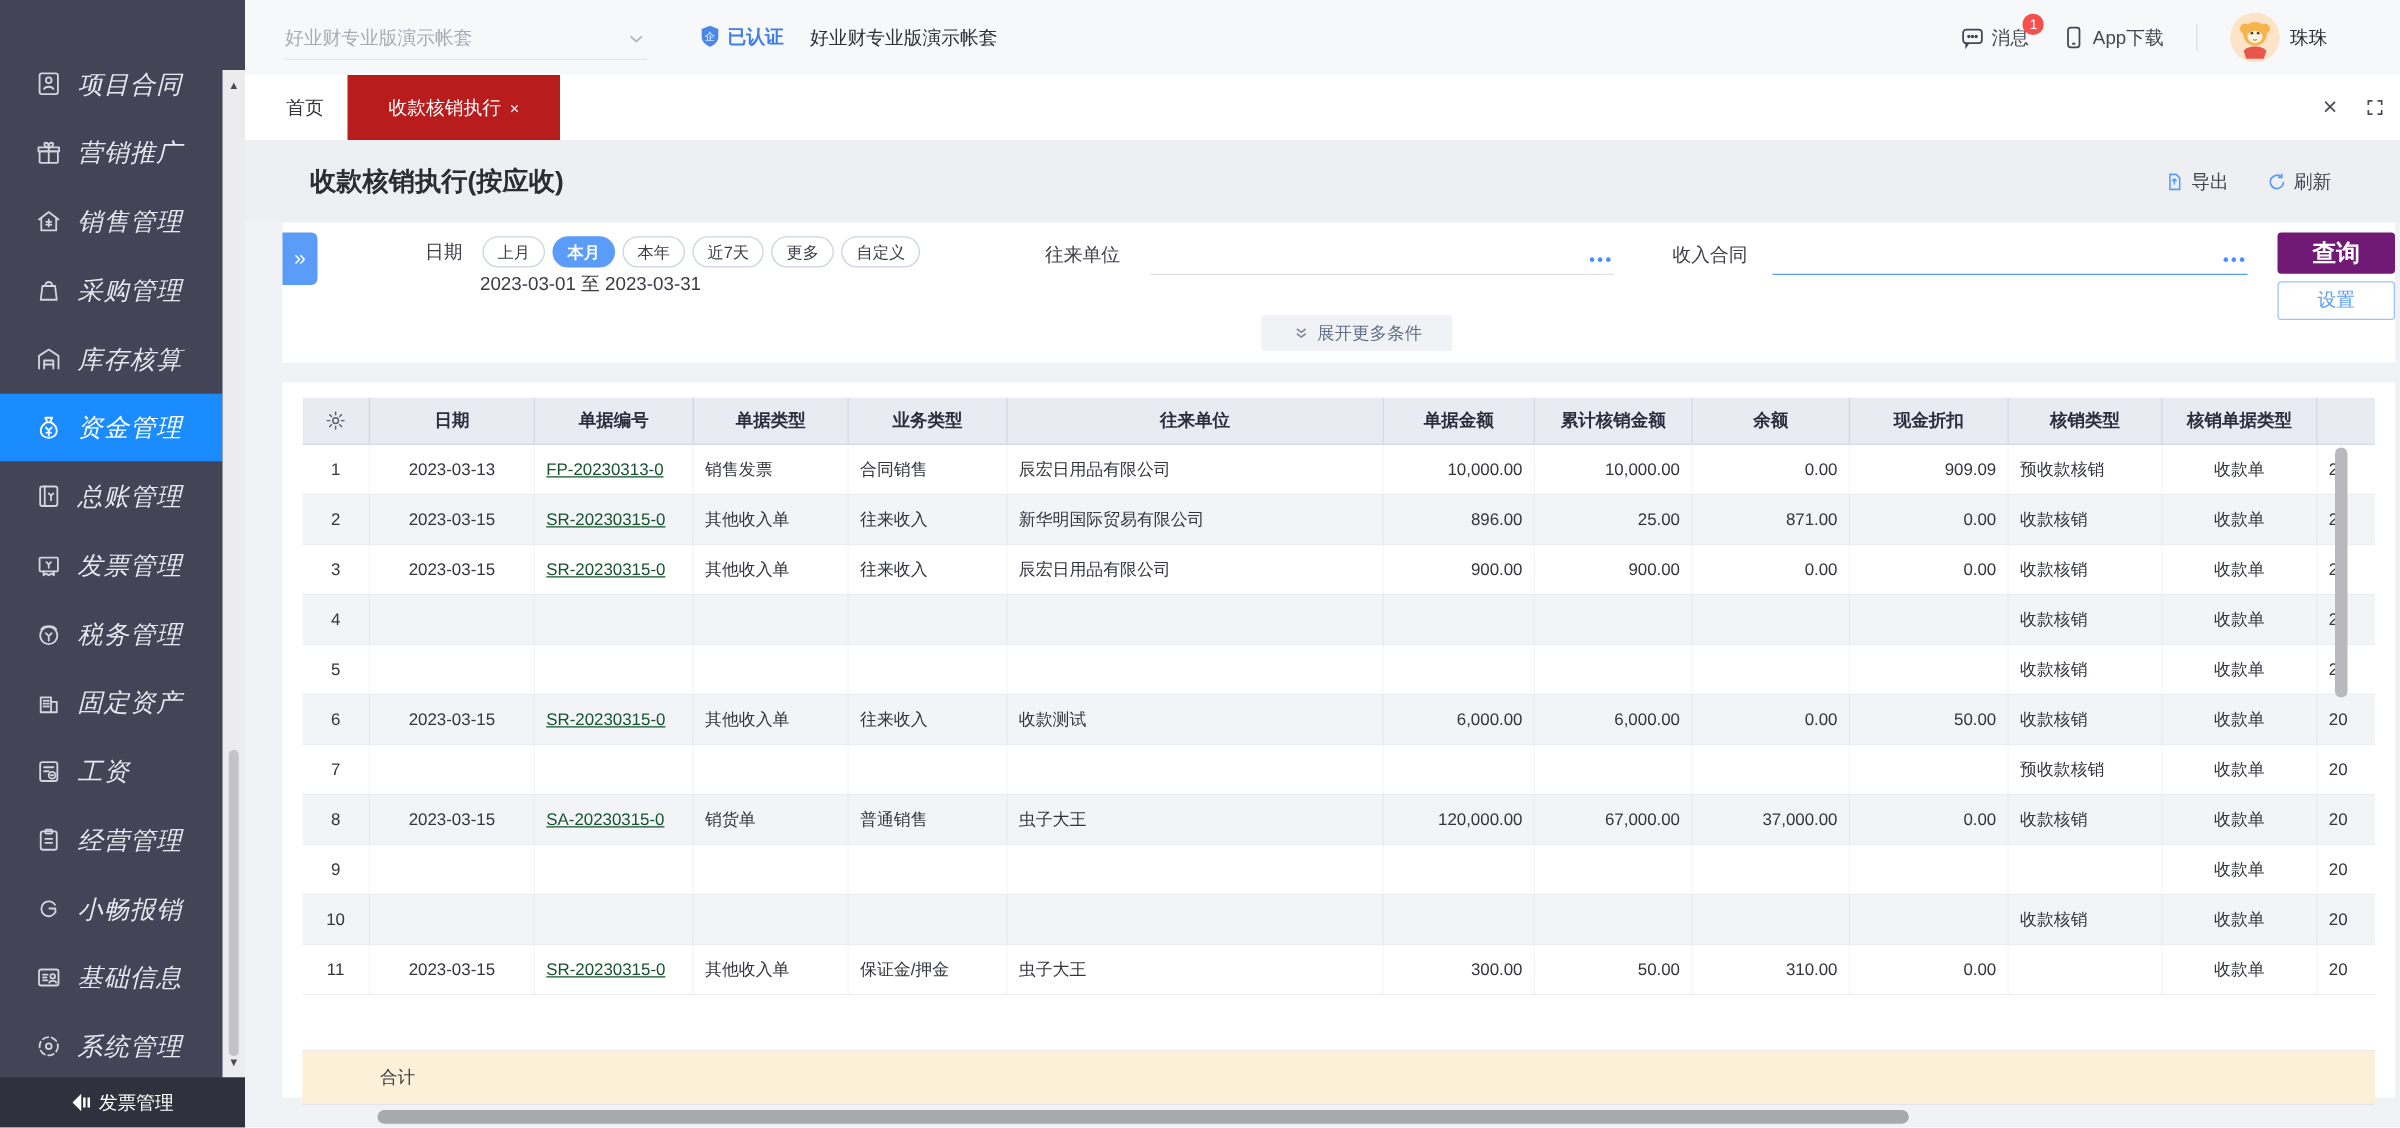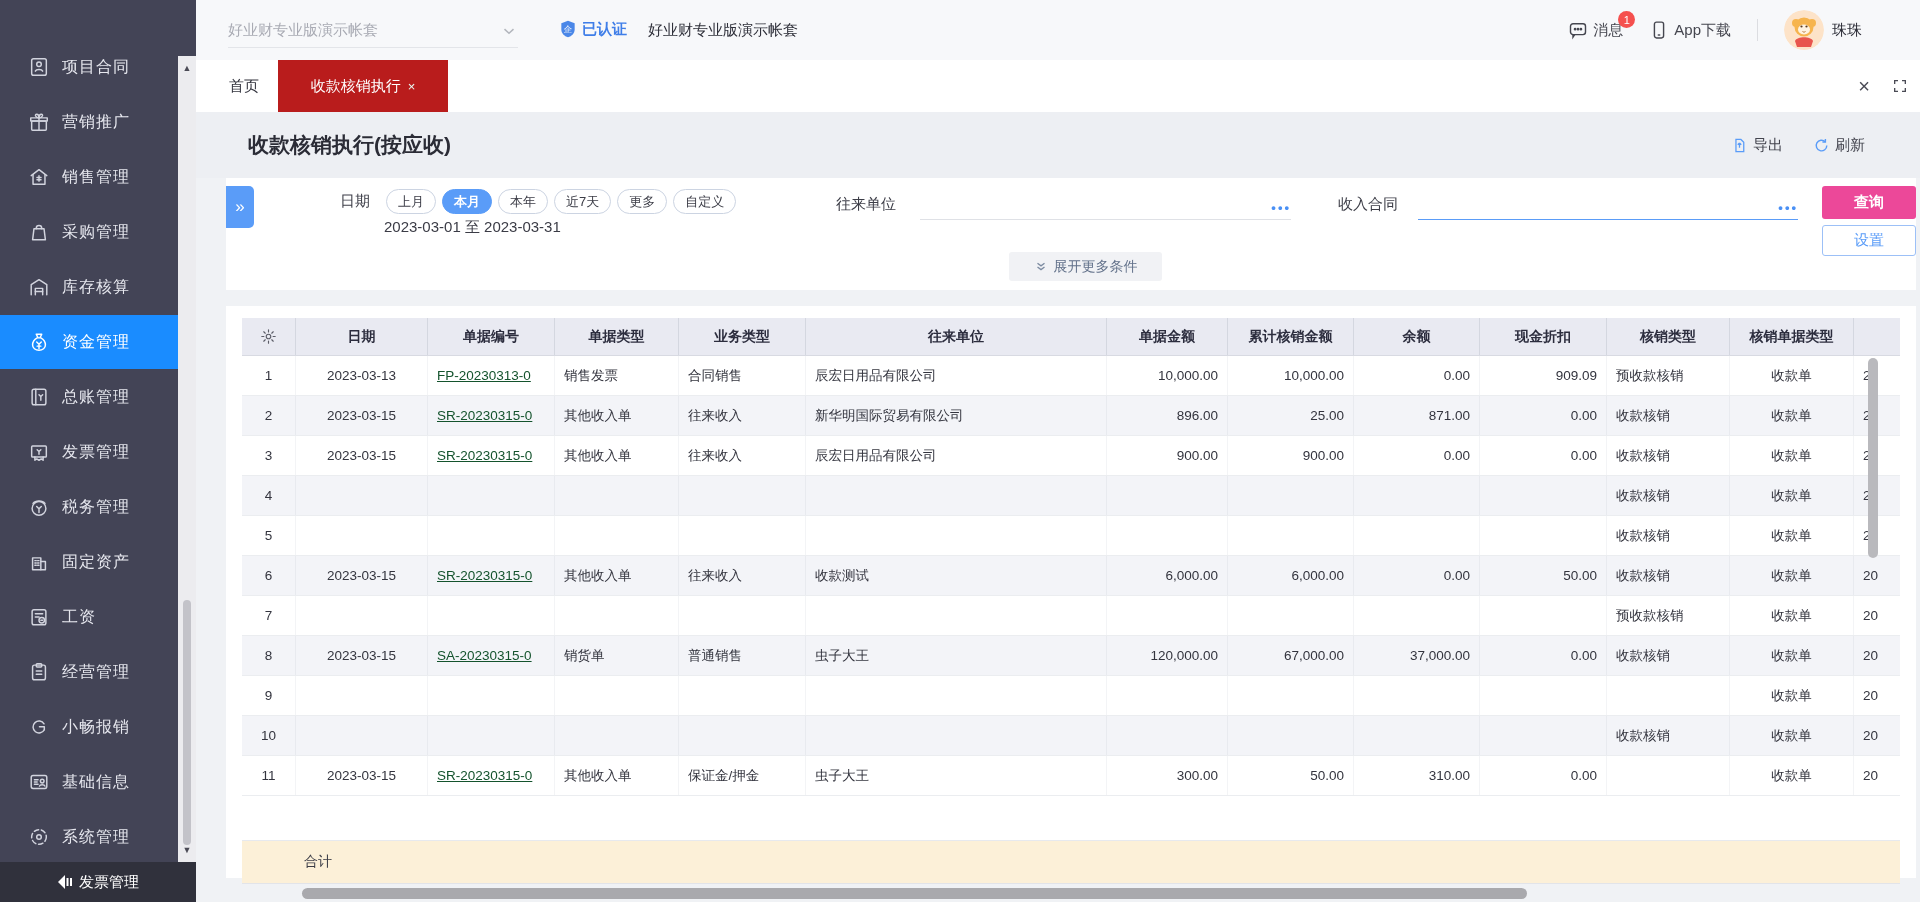--- a/index.html
+++ b/index.html
@@ -12,21 +12,21 @@
   }
   
   .sidebar { position:absolute; left:0; top:0; width:196px; height:902px; background:#434456; }
   .logo-block { position:absolute; left:0; top:0; width:196px; height:56px; background:#3a3b49; z-index:5; padding:6px 0 0 14px; }
   .logo-row { display:flex; align-items:center; gap:8px; }
   .logo-title { color:#fff; font-size:16px; font-weight:bold; letter-spacing:1px; }
   .logo-sub { color:#fff; font-size:12px; font-weight:bold; margin-top:1px; }
   .menu { position:absolute; left:0; top:56px; width:178px; height:806px; overflow:hidden; }
   .menu-item { position:absolute; left:0; width:178px; height:40px; display:flex; align-items:center; cursor:pointer; }
   .menu-item .mi-icon { position:absolute; left:28px; width:22px; height:22px; color:#d2d4de; }
-  .menu-item .mi-label { position:absolute; left:62px; font-size:16px; color:#e6e7ee; letter-spacing:1px; }
+  .menu-item .mi-label { position:absolute; left:62px; font-size:20px; color:#e6e7ee; letter-spacing:1px;font-style:italic; }
   .menu-item.active { left:0; width:178px; background:#1a8cff; height:54px; }
   .menu-item.active .mi-icon { color:#fff; }
   .menu-item.active .mi-label { color:#fff; }
   .mi-icon svg, .icon-svg svg { width:100%; height:100%; display:block; }
   .side-scroll { position:absolute; left:178px; top:56px; width:18px; height:806px; background:#ececef; }
   .side-arrow { position:absolute; left:0; width:18px; height:16px; display:flex; align-items:center; justify-content:center; font-size:9px; color:#4a4a55; cursor:pointer; }
   .side-arrow.up { top:4px; }
   .side-arrow.down { bottom:4px; }
   .side-thumb { position:absolute; left:5px; top:544px; width:8px; height:245px; background:#c3c3c9; border-radius:4px; cursor:pointer; }
   .unpin-bar { position:absolute; left:0; bottom:0; width:196px; height:40px; background:#30313c; color:#fff; display:flex; align-items:center; justify-content:center; gap:6px; font-size:15px; cursor:pointer; z-index:6; }
@@ -79,21 +79,21 @@
   .field .f-label { font-size:15px; color:#3c3d47; padding-bottom:6px; }
   .field .f-input { border:none; border-bottom:1px solid #dfe1e6; height:30px; display:flex; align-items:flex-end; justify-content:flex-end; padding-bottom:5px; }
   .field.focused .f-input { border-bottom:1px solid #5a9cf8; }
   .field .dots { color:#4a90f5; font-size:13px; font-weight:bold; letter-spacing:2px; cursor:pointer; line-height:1; }
   .field-partner { left:610px; width:455px; }
   .field-partner .f-label { width:84px; }
   .field-partner .f-input { width:371px; }
   .field-contract { left:1112px; width:460px; }
   .field-contract .f-label { width:80px; }
   .field-contract .f-input { width:380px; }
-  .btn-query { position:absolute; left:1596px; top:8px; width:94px; height:33px; background:#ec4899; color:#fff; font-size:15px; border:none; border-radius:3px; cursor:pointer; font-weight:bold; }
+  .btn-query { position:absolute; left:1596px; top:8px; width:94px; height:33px; background:#701a75; color:#fff; font-size:19px; border:none; border-radius:3px; cursor:pointer; font-weight:bold; }
   .btn-settings { position:absolute; left:1596px; top:47px; width:94px; height:31px; background:#fff; color:#5a9cf8; font-size:15px; border:1px solid #9cc0f7; border-radius:3px; cursor:pointer; }
   .expand-more { position:absolute; left:783px; top:74px; width:153px; height:29px; background:#f1f2f5; border:none; border-radius:3px; color:#62718a; font-size:14px; display:flex; align-items:center; justify-content:center; gap:6px; cursor:pointer; }
   .expand-more .em-icon { width:14px; height:14px; color:#7b8aa0; }
   
   .tablecard { position:absolute; left:226px; top:306px; width:1690px; height:572px; background:#fff; }
   .table-viewport { position:absolute; left:16px; top:12px; width:1658px; overflow:hidden; }
   .table-inner { width:1762px; }
   .trow { display:flex; height:40px; border-bottom:1px solid #ebedf0; background:#fff; }
   .trow.alt { background:#f3f4f8; }
   .trow.thead { height:38px; background:#e9eaf2; border-bottom:1px solid #d8dae2; }

